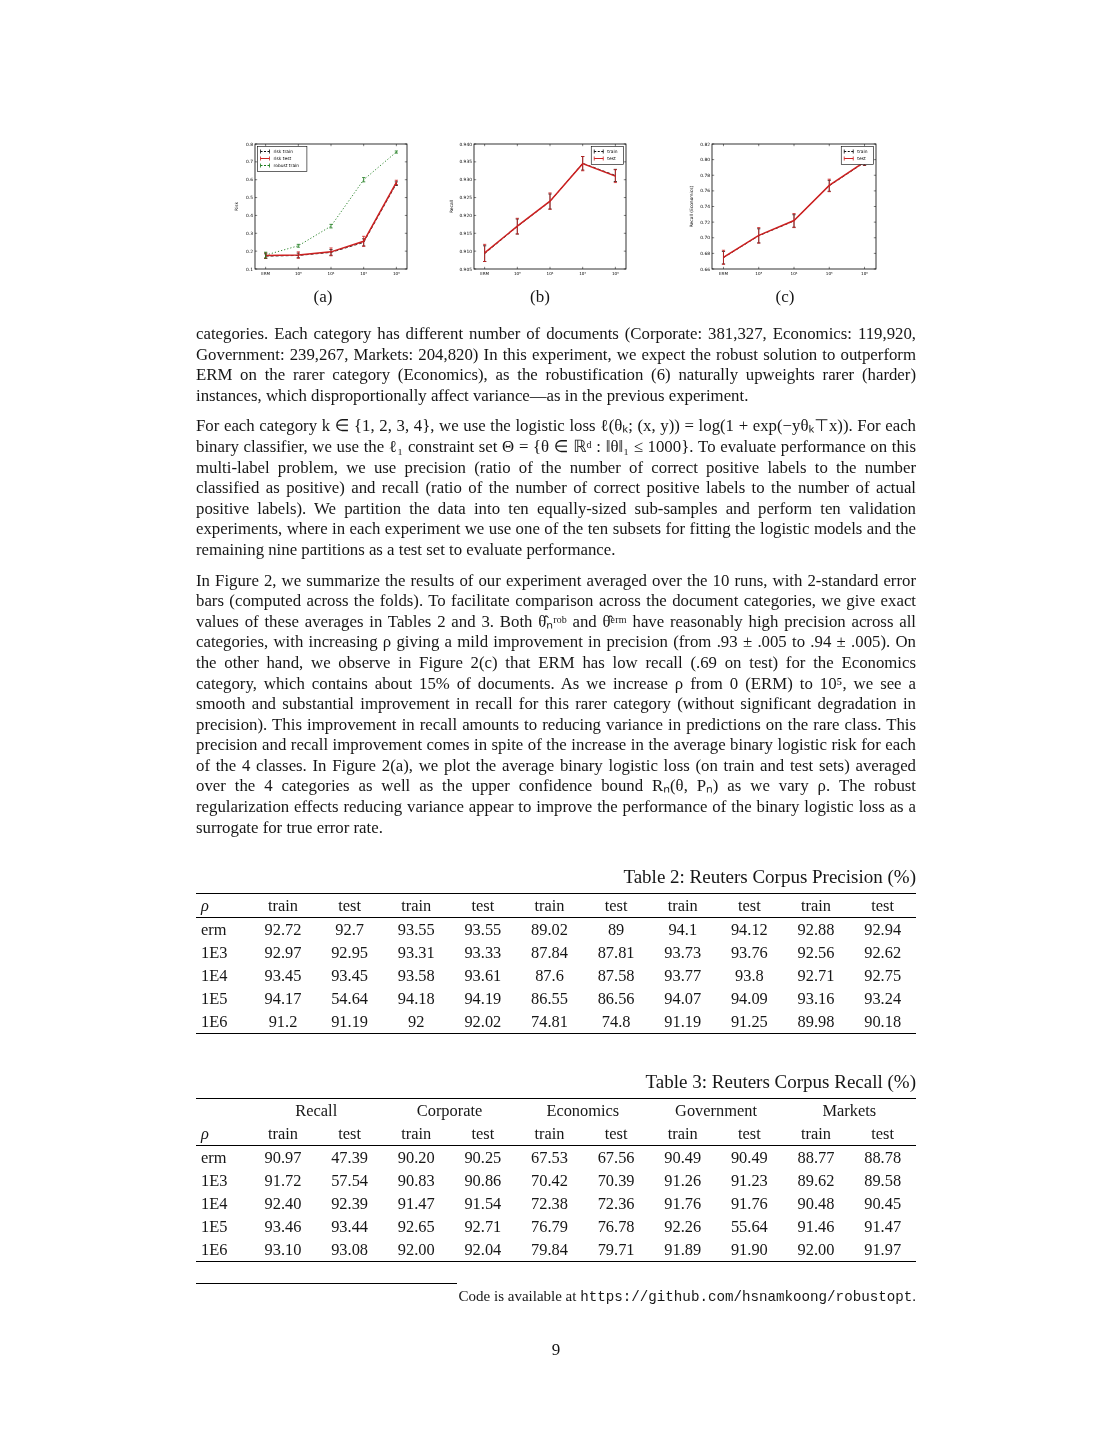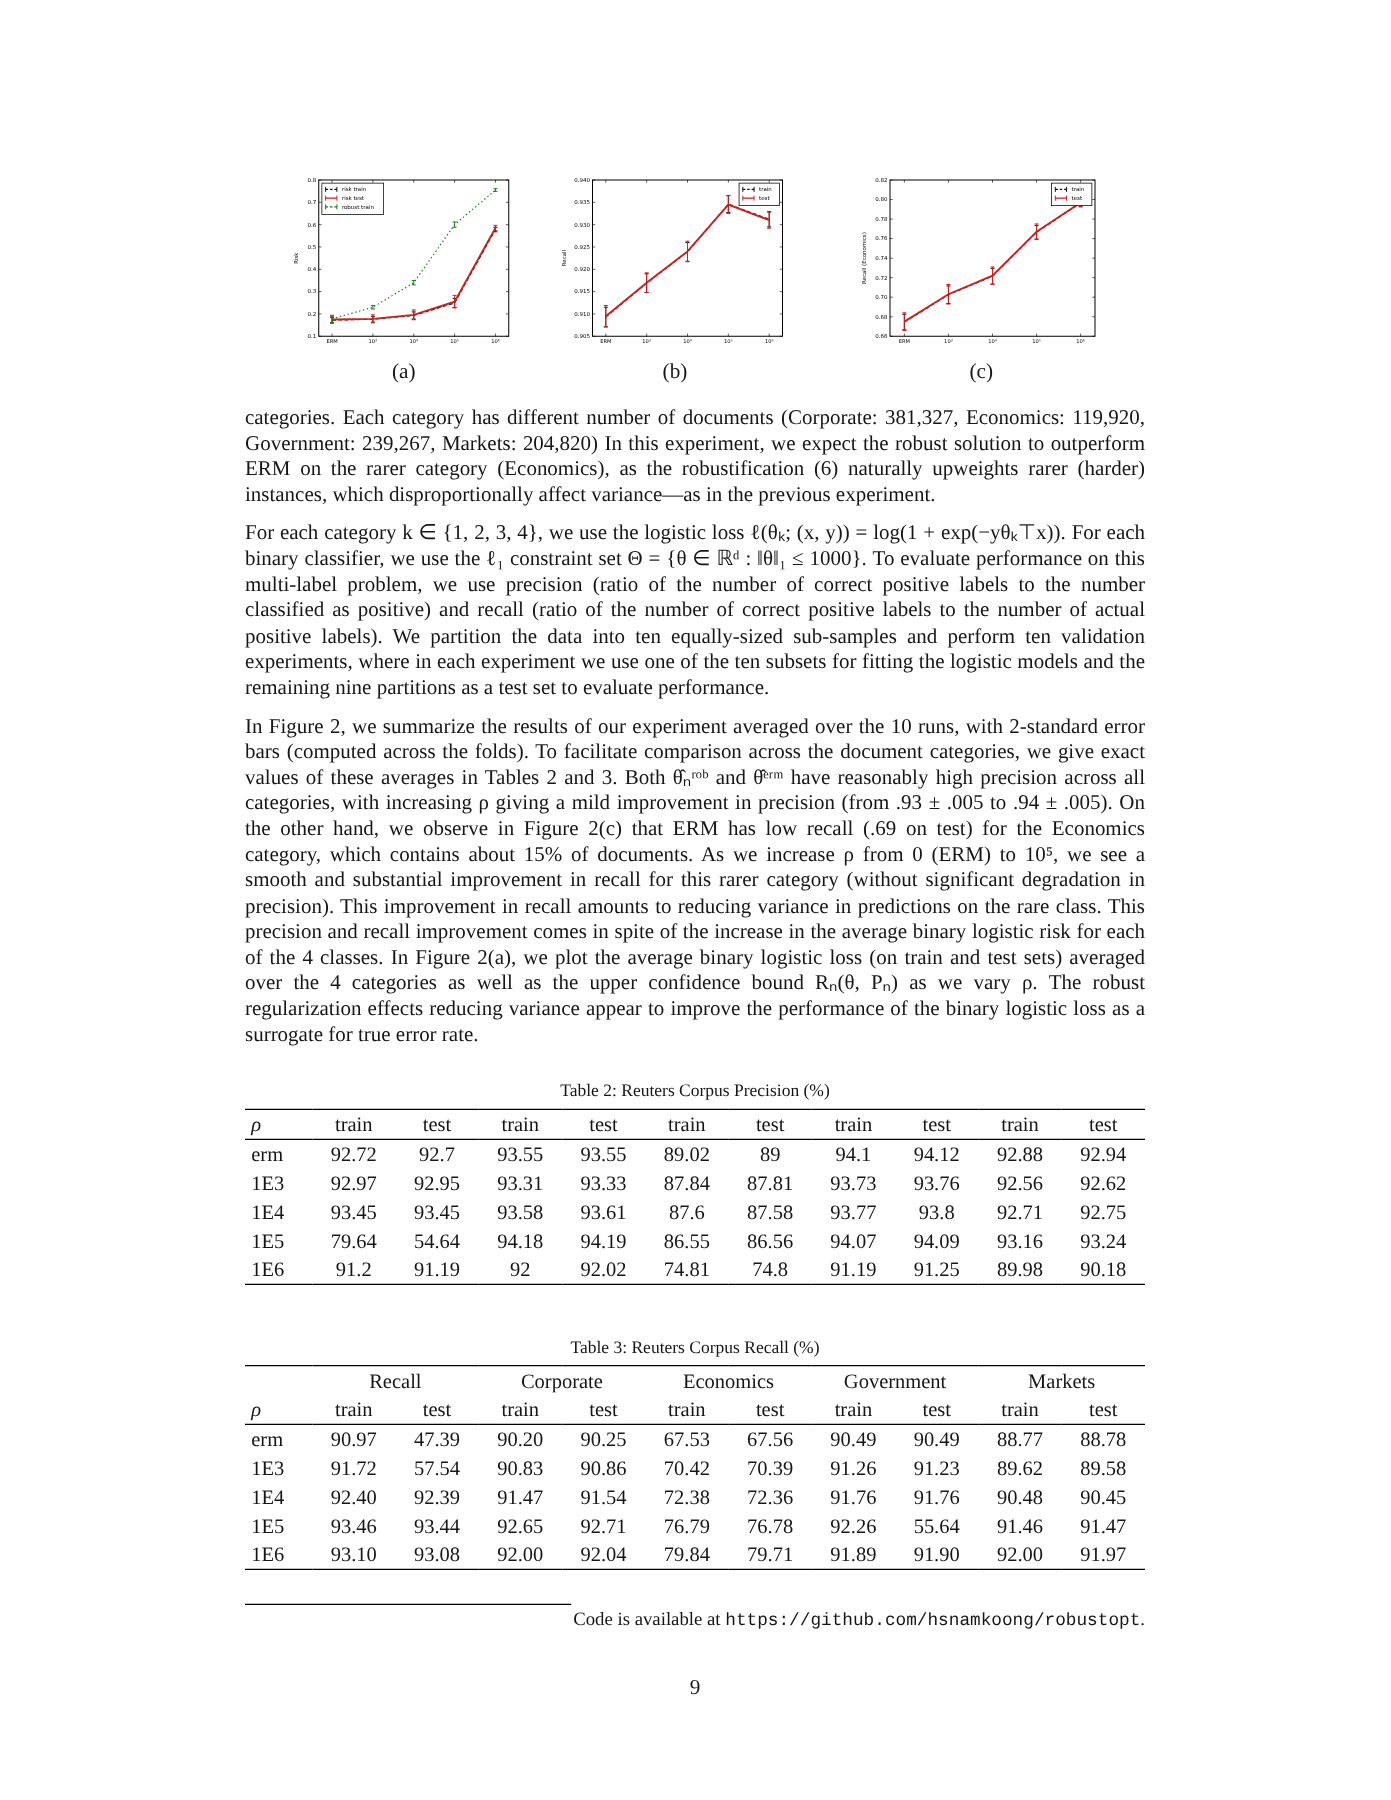--- a/index.html
+++ b/index.html
@@ -19,21 +19,21 @@
   .figure-caption{margin-top:5px;font-size:16.6px;line-height:21px;}
 
   
   .text-block{position:absolute;top:324px;left:0;width:720px;}
   .text-block p{margin:0 0 10px 0;font-size:16.8px;line-height:20.6px;text-align:justify;}
 
   
   .table-block{position:absolute;left:0;width:720px;}
   .tb2{top:866px;}
   .tb3{top:1071px;font-family:Liberation Serif, serif;}
-  .table-caption{text-align:center;font-size:14px;margin-bottom:5px;}
+  .table-caption{text-align:right;font-size:19px;margin-bottom:5px;}
   table.paper-table{border-collapse:collapse;margin:0 auto;
         border-top:1.6px solid #000;border-bottom:1.6px solid #000;}
   table.paper-table th, table.paper-table td{
         font-weight:normal;font-size:16.4px;line-height:21px;padding:1px 5px;
         text-align:center;white-space:nowrap;}
   table.paper-table tr.subhead th{border-bottom:1.6px solid #000;}
   table.paper-table td.rowlabel{text-align:left;width:44px;}
   table.paper-table th.rho{font-style:italic;text-align:left;}
   table.paper-table td.num{width:57px;}
 
@@ -405,21 +405,21 @@
               <td class="num">93.61</td>
               <td class="num">87.6</td>
               <td class="num">87.58</td>
               <td class="num">93.77</td>
               <td class="num">93.8</td>
               <td class="num">92.71</td>
               <td class="num">92.75</td>
             </tr>
             <tr>
               <td class="rowlabel">1E5</td>
-              <td class="num">79.64</td>
+              <td class="num">94.17</td>
               <td class="num">54.64</td>
               <td class="num">94.18</td>
               <td class="num">94.19</td>
               <td class="num">86.55</td>
               <td class="num">86.56</td>
               <td class="num">94.07</td>
               <td class="num">94.09</td>
               <td class="num">93.16</td>
               <td class="num">93.24</td>
             </tr>

